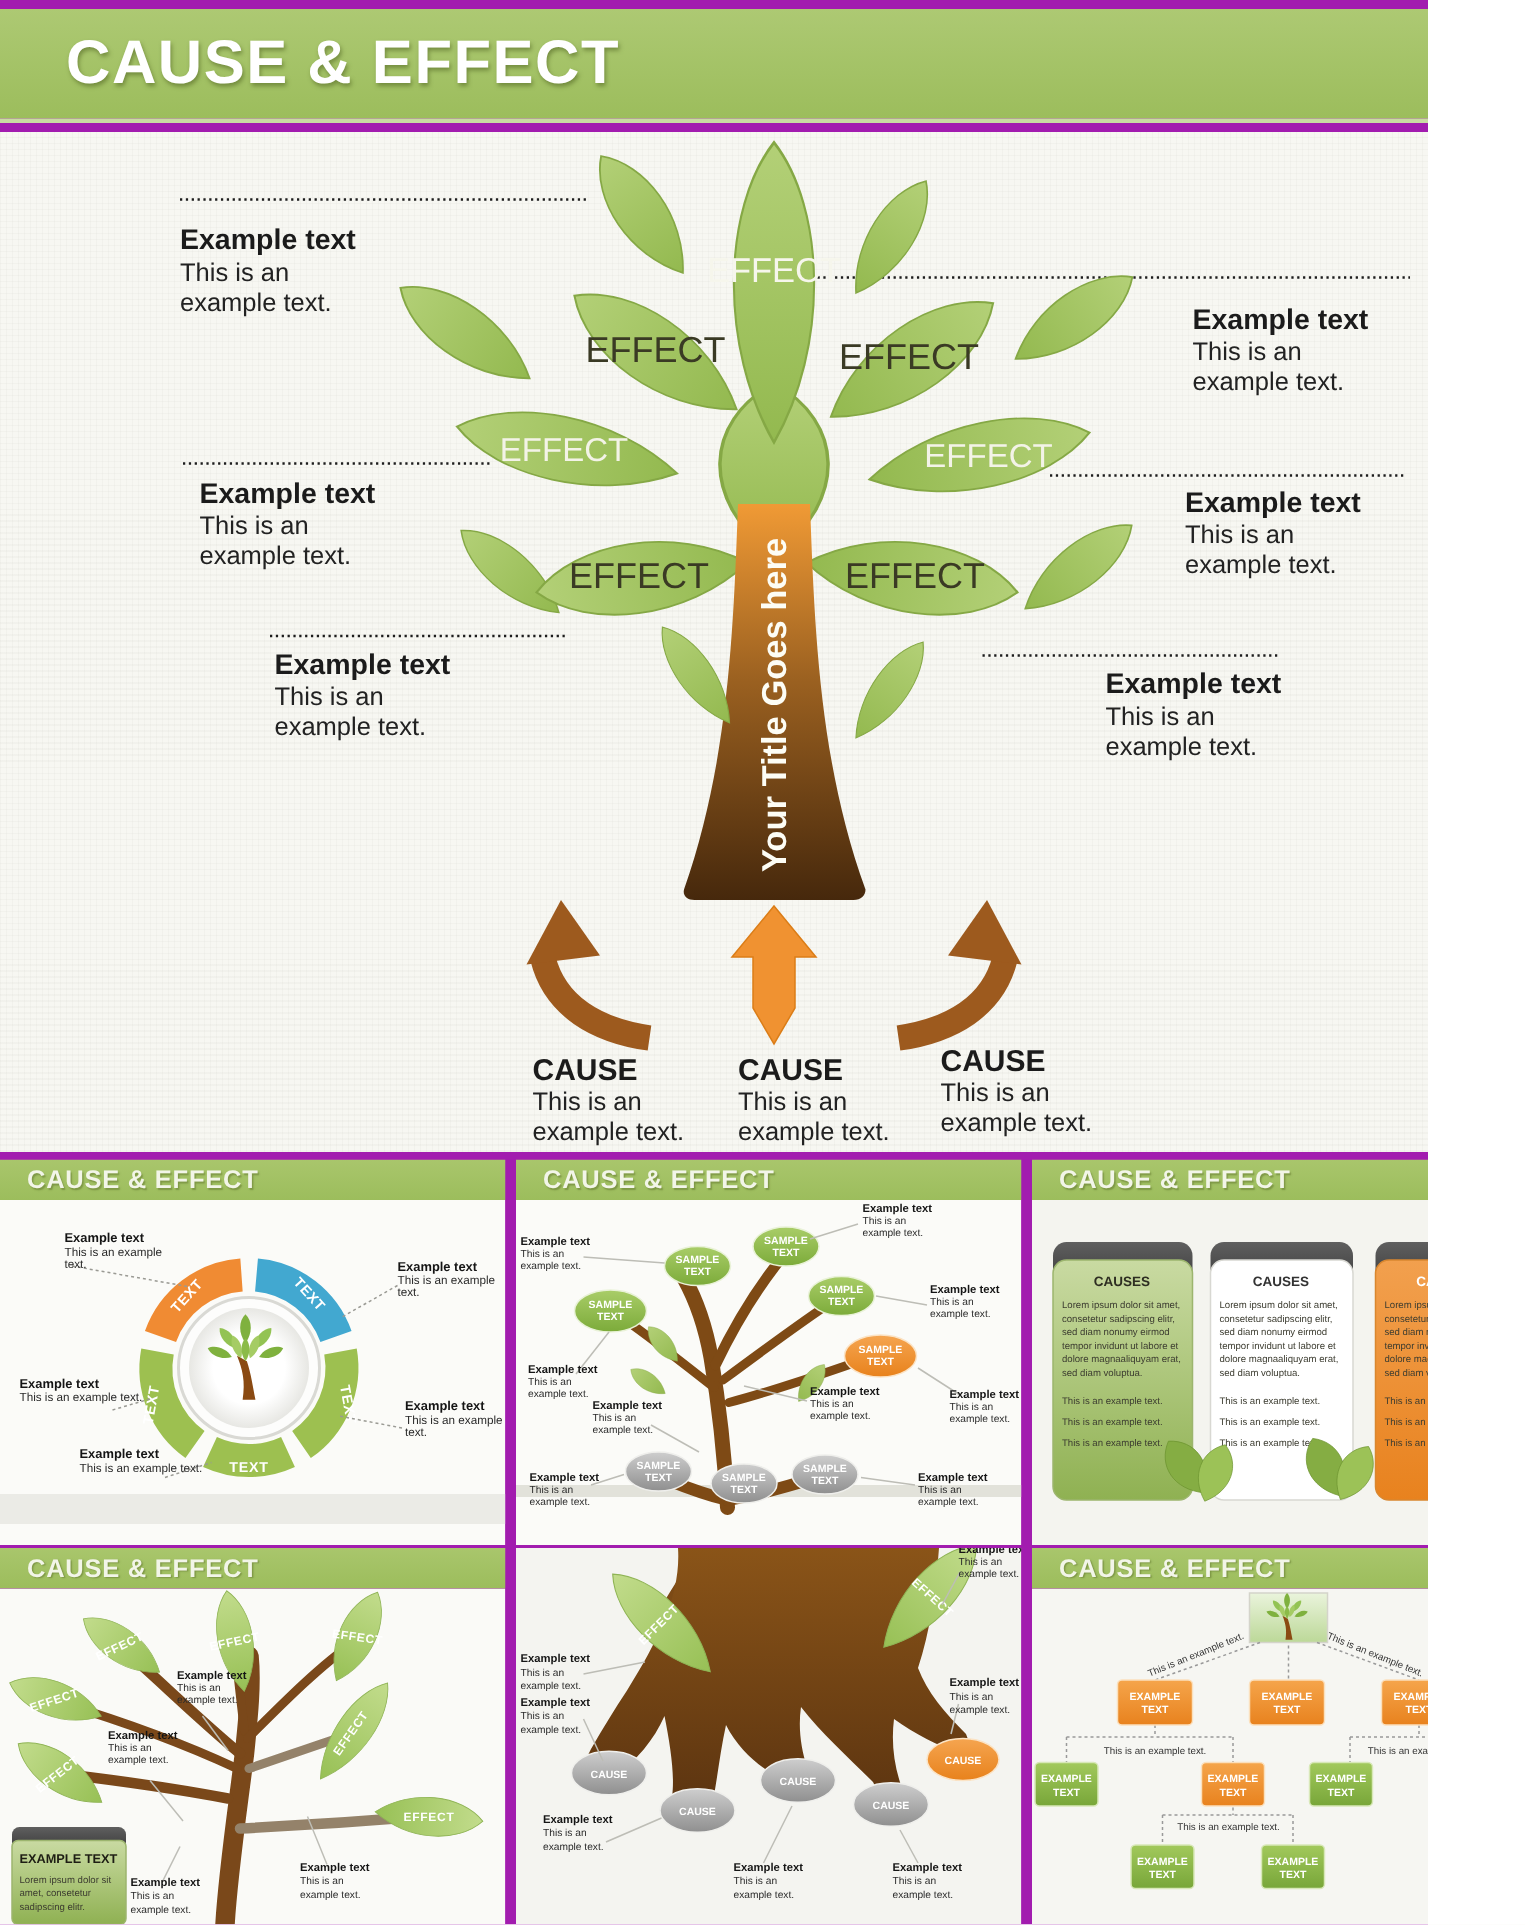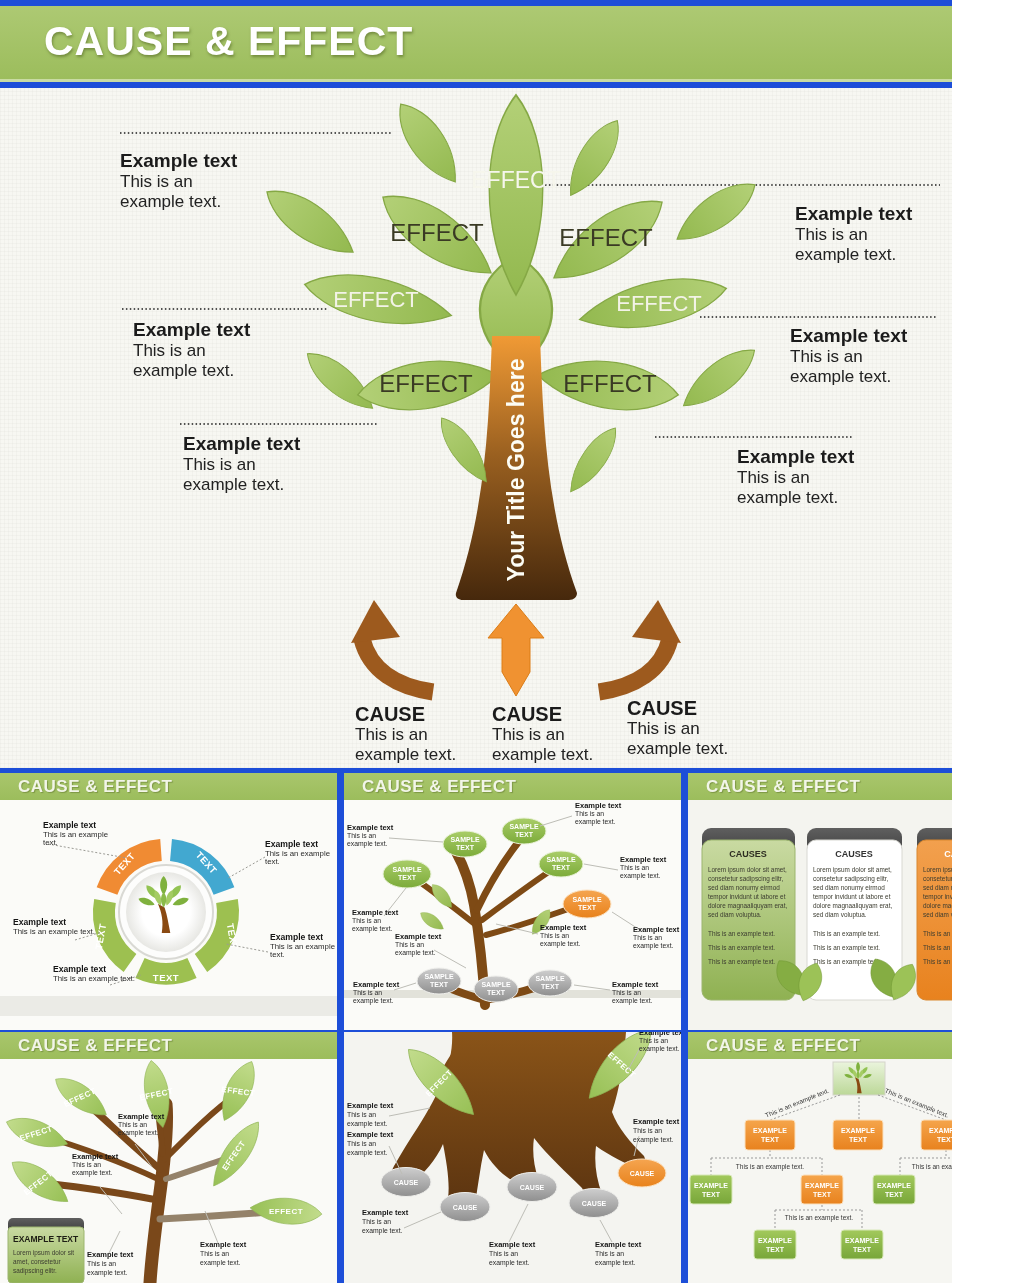--- a/index.html
+++ b/index.html
@@ -1,16 +1,16 @@
 <!DOCTYPE html>
 <html><head>
 <meta charset="utf-8">
 <style>
   html,body{margin:0;padding:0;background:#fff}
-  .page{position:relative;width:952px;height:1283px;background:#1d4ed8;font-family:"Liberation Sans",sans-serif;overflow:hidden}
+  .page{position:relative;width:952px;height:1283px;background:#a21caf;font-family:"Liberation Sans",sans-serif;overflow:hidden}
   
   .hdr{position:absolute;left:0;top:6px;width:1024px;height:73px;background:linear-gradient(#adc973,#9cbd5c);border-bottom:3px solid #c9dba3}
   .hdr h1{margin:0;padding:12px 0 0 44px;font-size:41px;font-weight:bold;color:#fff;letter-spacing:1px;text-shadow:1px 2px 3px rgba(84,104,36,.6)}
   
   .main{position:absolute;left:0;top:88px;width:1024px;height:680px;background-color:#f7f7f2;
     background-image:repeating-linear-gradient(0deg,rgba(170,170,160,.07) 0 1px,transparent 1px 4px),
                      repeating-linear-gradient(90deg,rgba(170,170,160,.07) 0 1px,transparent 1px 4px)}
   .main svg{position:absolute;left:0;top:0}
   .ex{position:absolute;color:#1b1b1b}
   .ex b{display:block;font-size:19px;line-height:22px}

